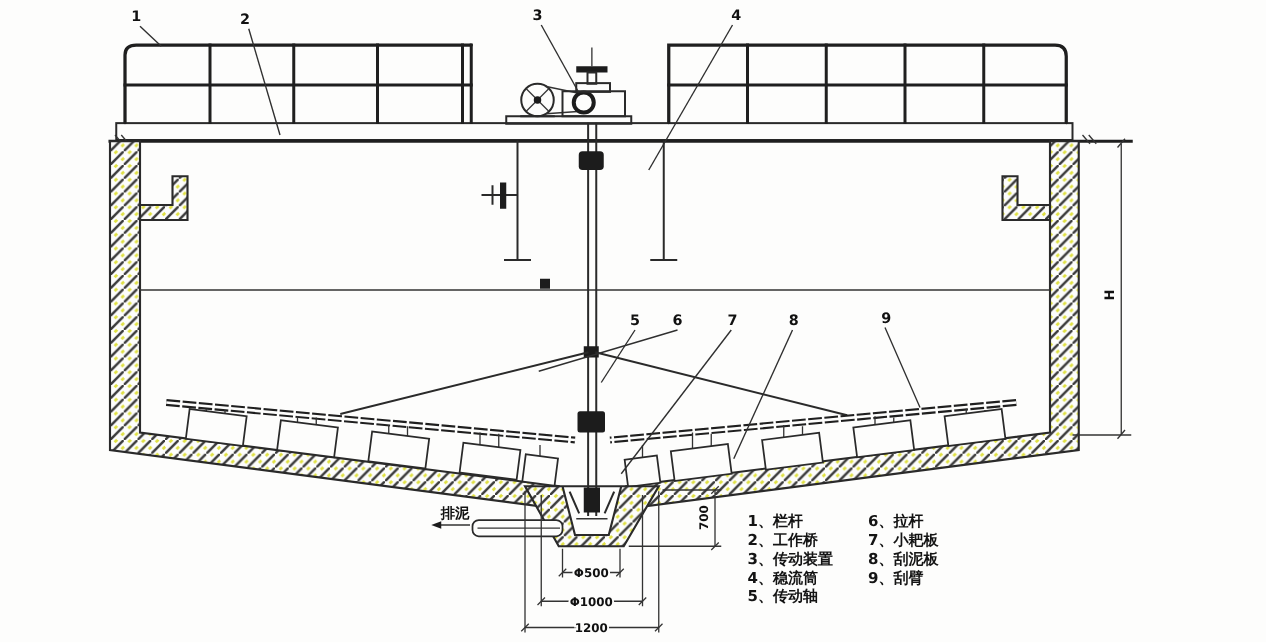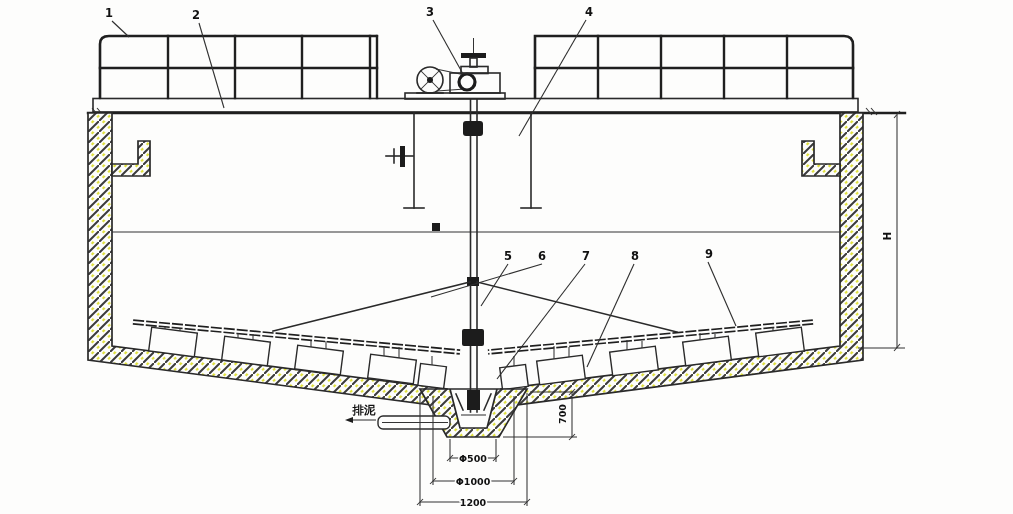--- a/index.html
+++ b/index.html
@@ -277,13 +277,28 @@
     <text x="430" y="16" class="callout">3</text>
     <text x="589" y="16" class="callout">4</text>
     <text x="508" y="260" class="callout">5</text>
     <text x="542" y="260" class="callout">6</text>
     <text x="586" y="260" class="callout">7</text>
     <text x="635" y="260" class="callout">8</text>
     <text x="709" y="258" class="callout">9</text>
   </g>
 </svg>
 
+  <div class="legend">
+    <div class="col">
+      <div class="item">1、栏杆</div>
+      <div class="item">2、工作桥</div>
+      <div class="item">3、传动装置</div>
+      <div class="item">4、稳流筒</div>
+      <div class="item">5、传动轴</div>
+    </div>
+    <div class="col col2">
+      <div class="item">6、拉杆</div>
+      <div class="item">7、小耙板</div>
+      <div class="item">8、刮泥板</div>
+      <div class="item">9、刮臂</div>
+    </div>
+  </div>
 </div>
 
 </body></html>

